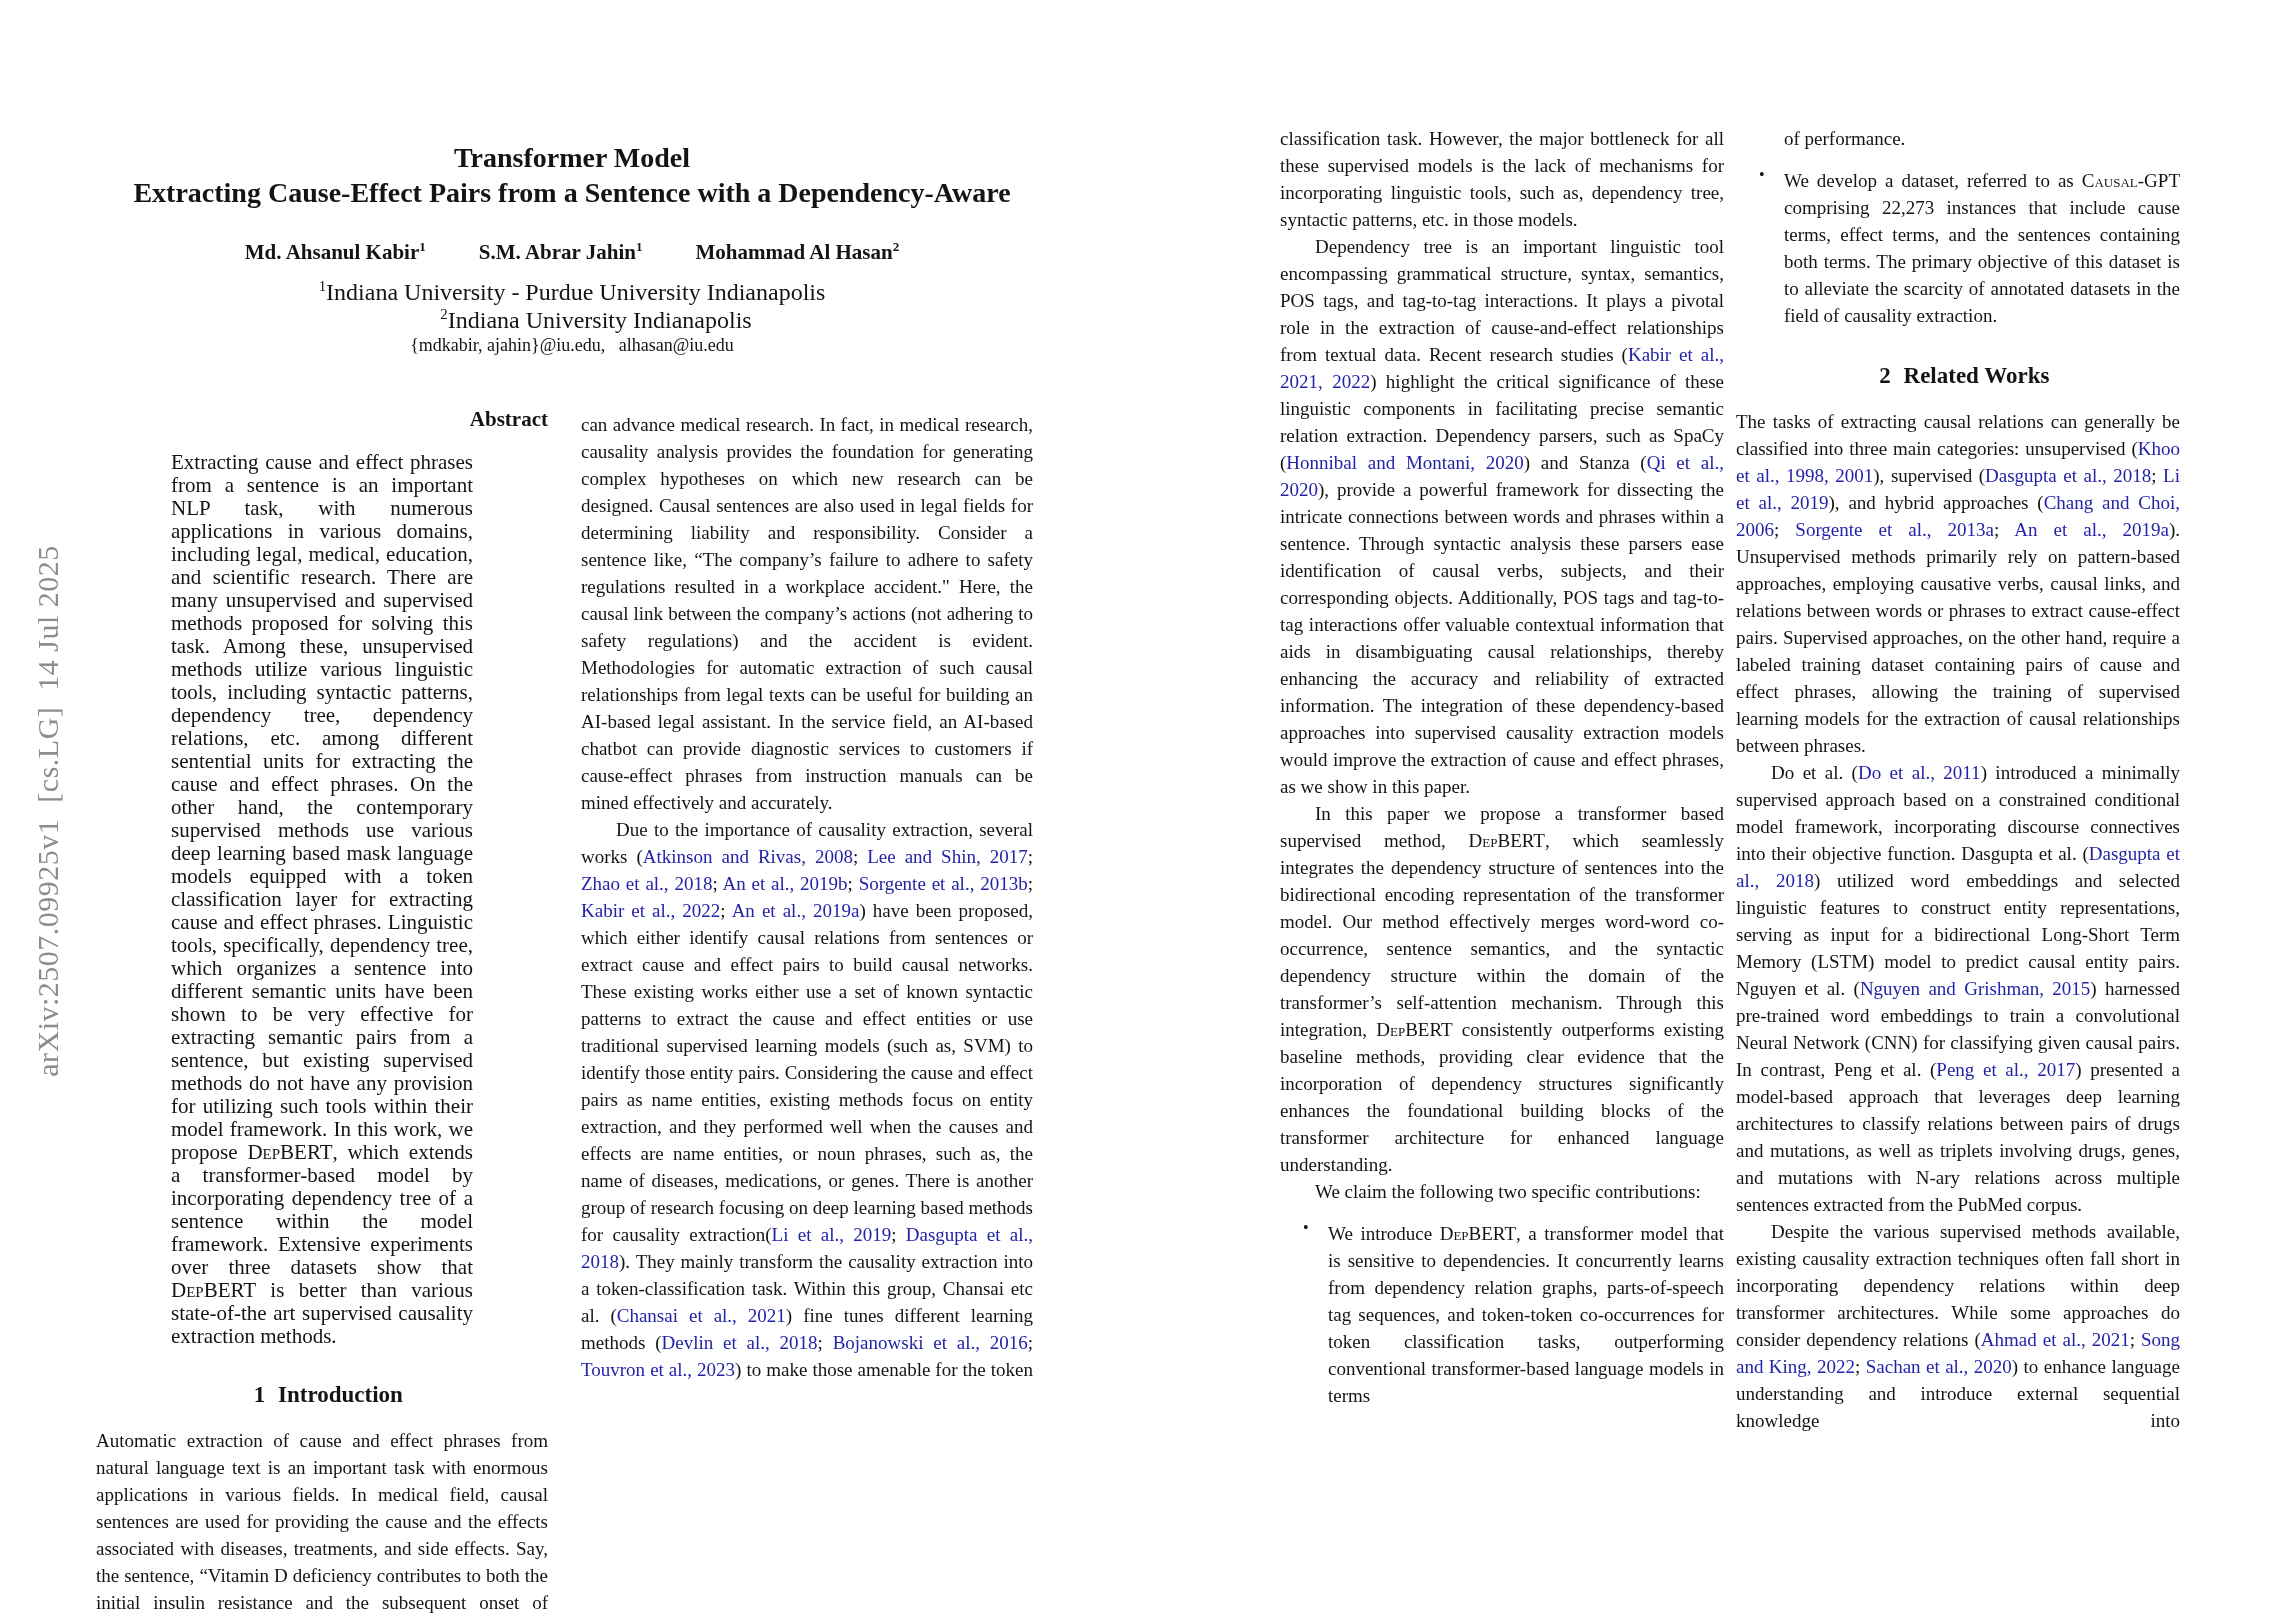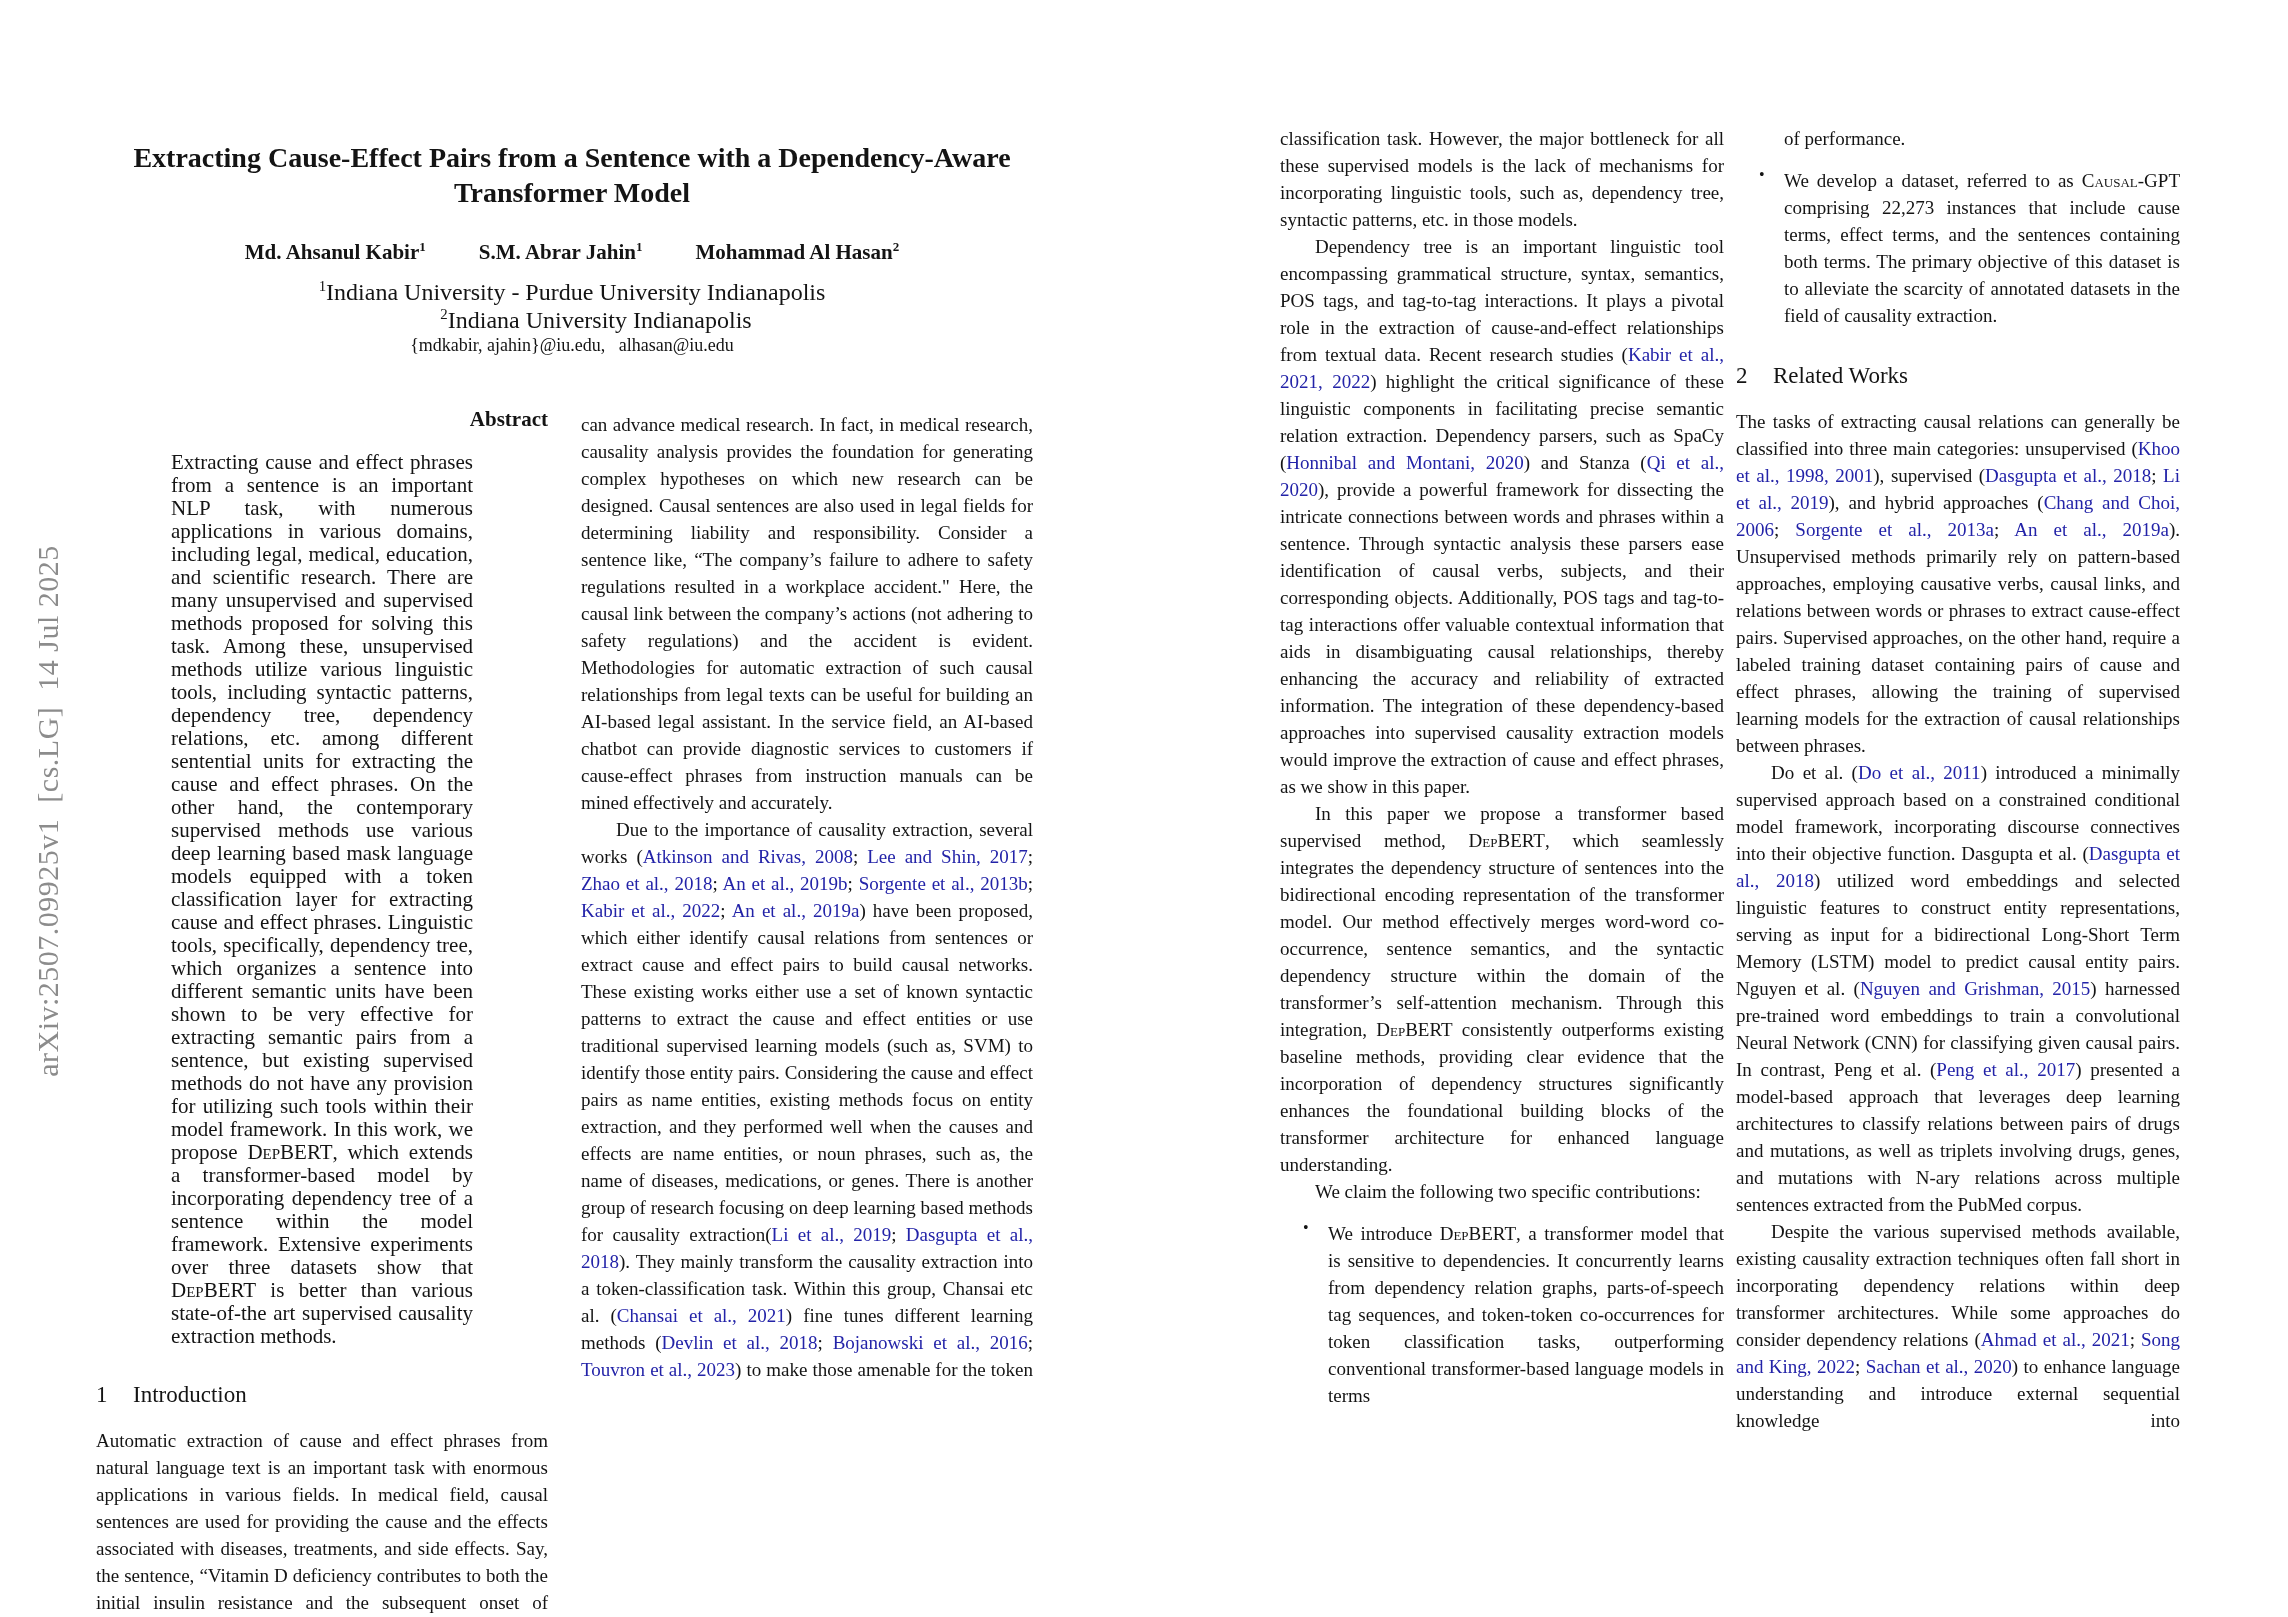--- a/index.html
+++ b/index.html
@@ -40,21 +40,21 @@
 
   .col { position:absolute; text-align:justify; }
   .col1 { left:96px; top:407px; width:452px; }
   .col2 { left:581px; top:411px; width:452px; }
   .col3 { left:136px; top:125px; width:444px; }
   .col4 { left:592px; top:125px; width:444px; }
 
   .abs-head { text-align:right; font-weight:bold; font-size:21px; margin:0 0 19px 0; }
   .abs-body { margin:0 75px; font-size:21px; line-height:23px; text-align:justify; hyphens:auto; }
 
-  .sec { font-size:23px; font-weight:normal; margin:33px 0 19px 0; text-align:left; line-height:27px; }
+  .sec { font-size:23px; font-weight:bold; margin:33px 0 19px 0; text-align:center; line-height:27px; }
   .sec .secnum { display:inline-block; min-width:37px; }
 
   p.body { font-size:19px; line-height:27px; margin:0; hyphens:auto; }
   .indent { text-indent:35px; }
   .split { text-align-last:justify; }
 
   .bullet { position:relative; padding-left:48px; margin-top:15.4px; }
   .bullet .dot { position:absolute; left:23px; top:-1px; }
   .bullet-cont { padding-left:48px; }
 
@@ -64,22 +64,22 @@
 </head>
 <body>
 
 <div class="canvas">
 
   <div class="page page1">
 
     <div class="watermark">arXiv:2507.09925v1  [cs.LG]  14 Jul 2025</div>
 
     <div class="title">
+      <div>Transformer Model</div>
       <div>Extracting Cause-Effect Pairs from a Sentence with a Dependency-Aware</div>
-      <div>Transformer Model</div>
     </div>
 
     <div class="authors">
       <span class="author"><span>Md. Ahsanul Kabir</span><sup>1</sup></span>
       <span class="author"><span>S.M. Abrar Jahin</span><sup>1</sup></span>
       <span class="author"><span>Mohammad Al Hasan</span><sup>2</sup></span>
     </div>
 
     <div class="affil affil1"><sup>1</sup><span>Indiana University - Purdue University Indianapolis</span></div>
     <div class="affil affil2"><sup>2</sup><span>Indiana University Indianapolis</span></div>

